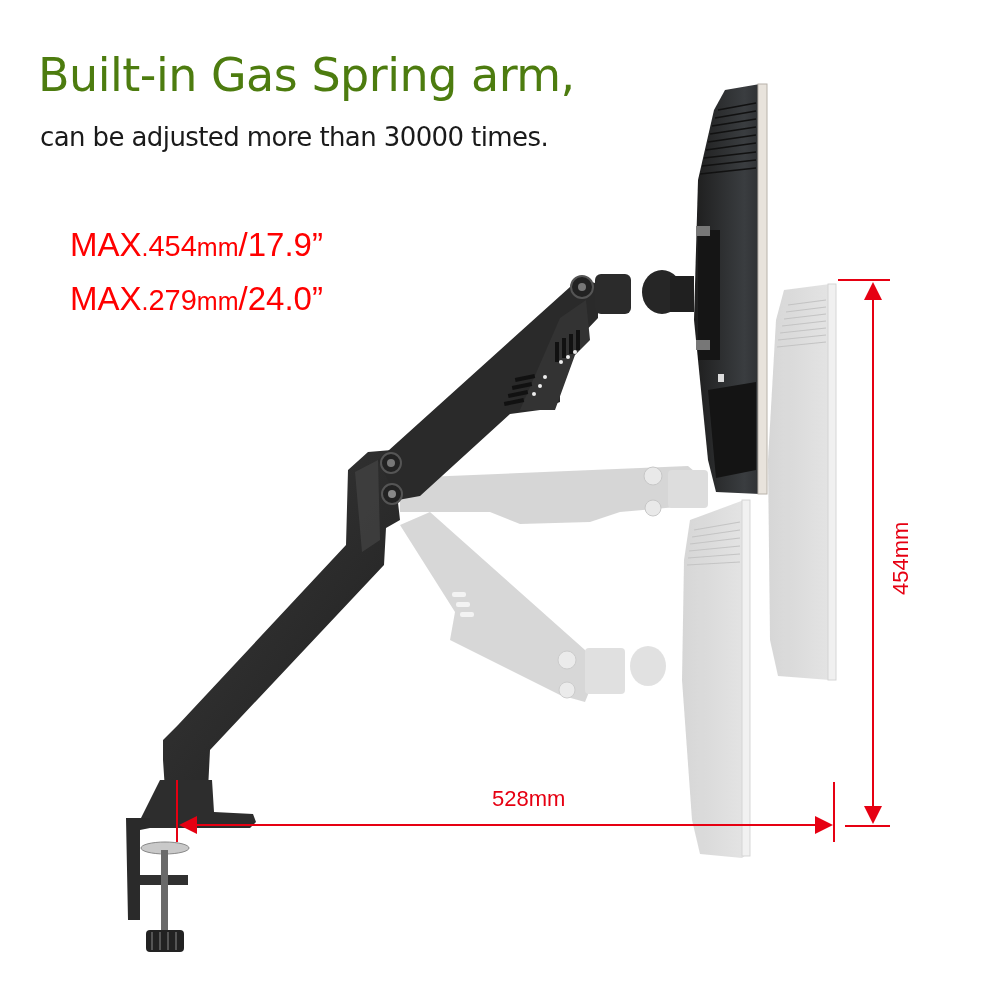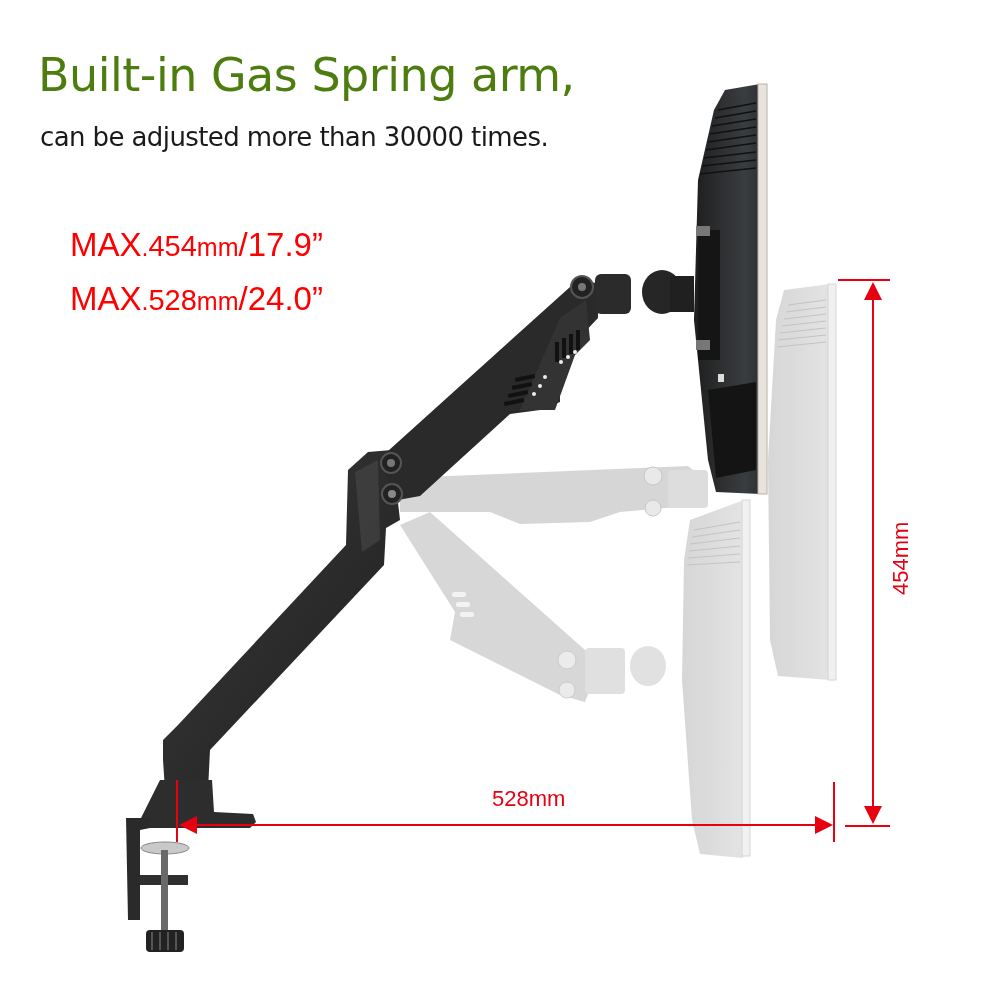--- a/index.html
+++ b/index.html
@@ -17,21 +17,21 @@
 </head>
 <body>
 
 <div class="title">Built-in Gas Spring arm,</div>
 <div class="subtitle">can be adjusted more than 30000 times.</div>
 
 <div class="spec spec-1">
   <span class="big">MAX</span><span class="small">.</span><span class="small" style="font-size:29px">454</span><span class="small">mm</span><span class="big">/</span><span class="big">17.9”</span>
 </div>
 <div class="spec spec-2">
-  <span class="big">MAX</span><span class="small">.</span><span class="small" style="font-size:29px">528</span><span class="small">mm</span><span class="big">/</span><span class="big">24.0”</span>
+  <span class="big">MAX</span><span class="small">.</span><span class="small" style="font-size:29px">279</span><span class="small">mm</span><span class="big">/</span><span class="big">24.0”</span>
 </div>
 
 <svg class="scene" width="1000" height="1000" viewBox="0 0 1000 1000">
   <defs>
     <linearGradient id="armGrad" x1="0" y1="0" x2="1" y2="1">
       <stop offset="0" stop-color="#3a3a3a"></stop>
       <stop offset="1" stop-color="#1f1f1f"></stop>
     </linearGradient>
     <linearGradient id="monGrad" x1="0" y1="0" x2="1" y2="0">
       <stop offset="0" stop-color="#1e1e1e"></stop>

